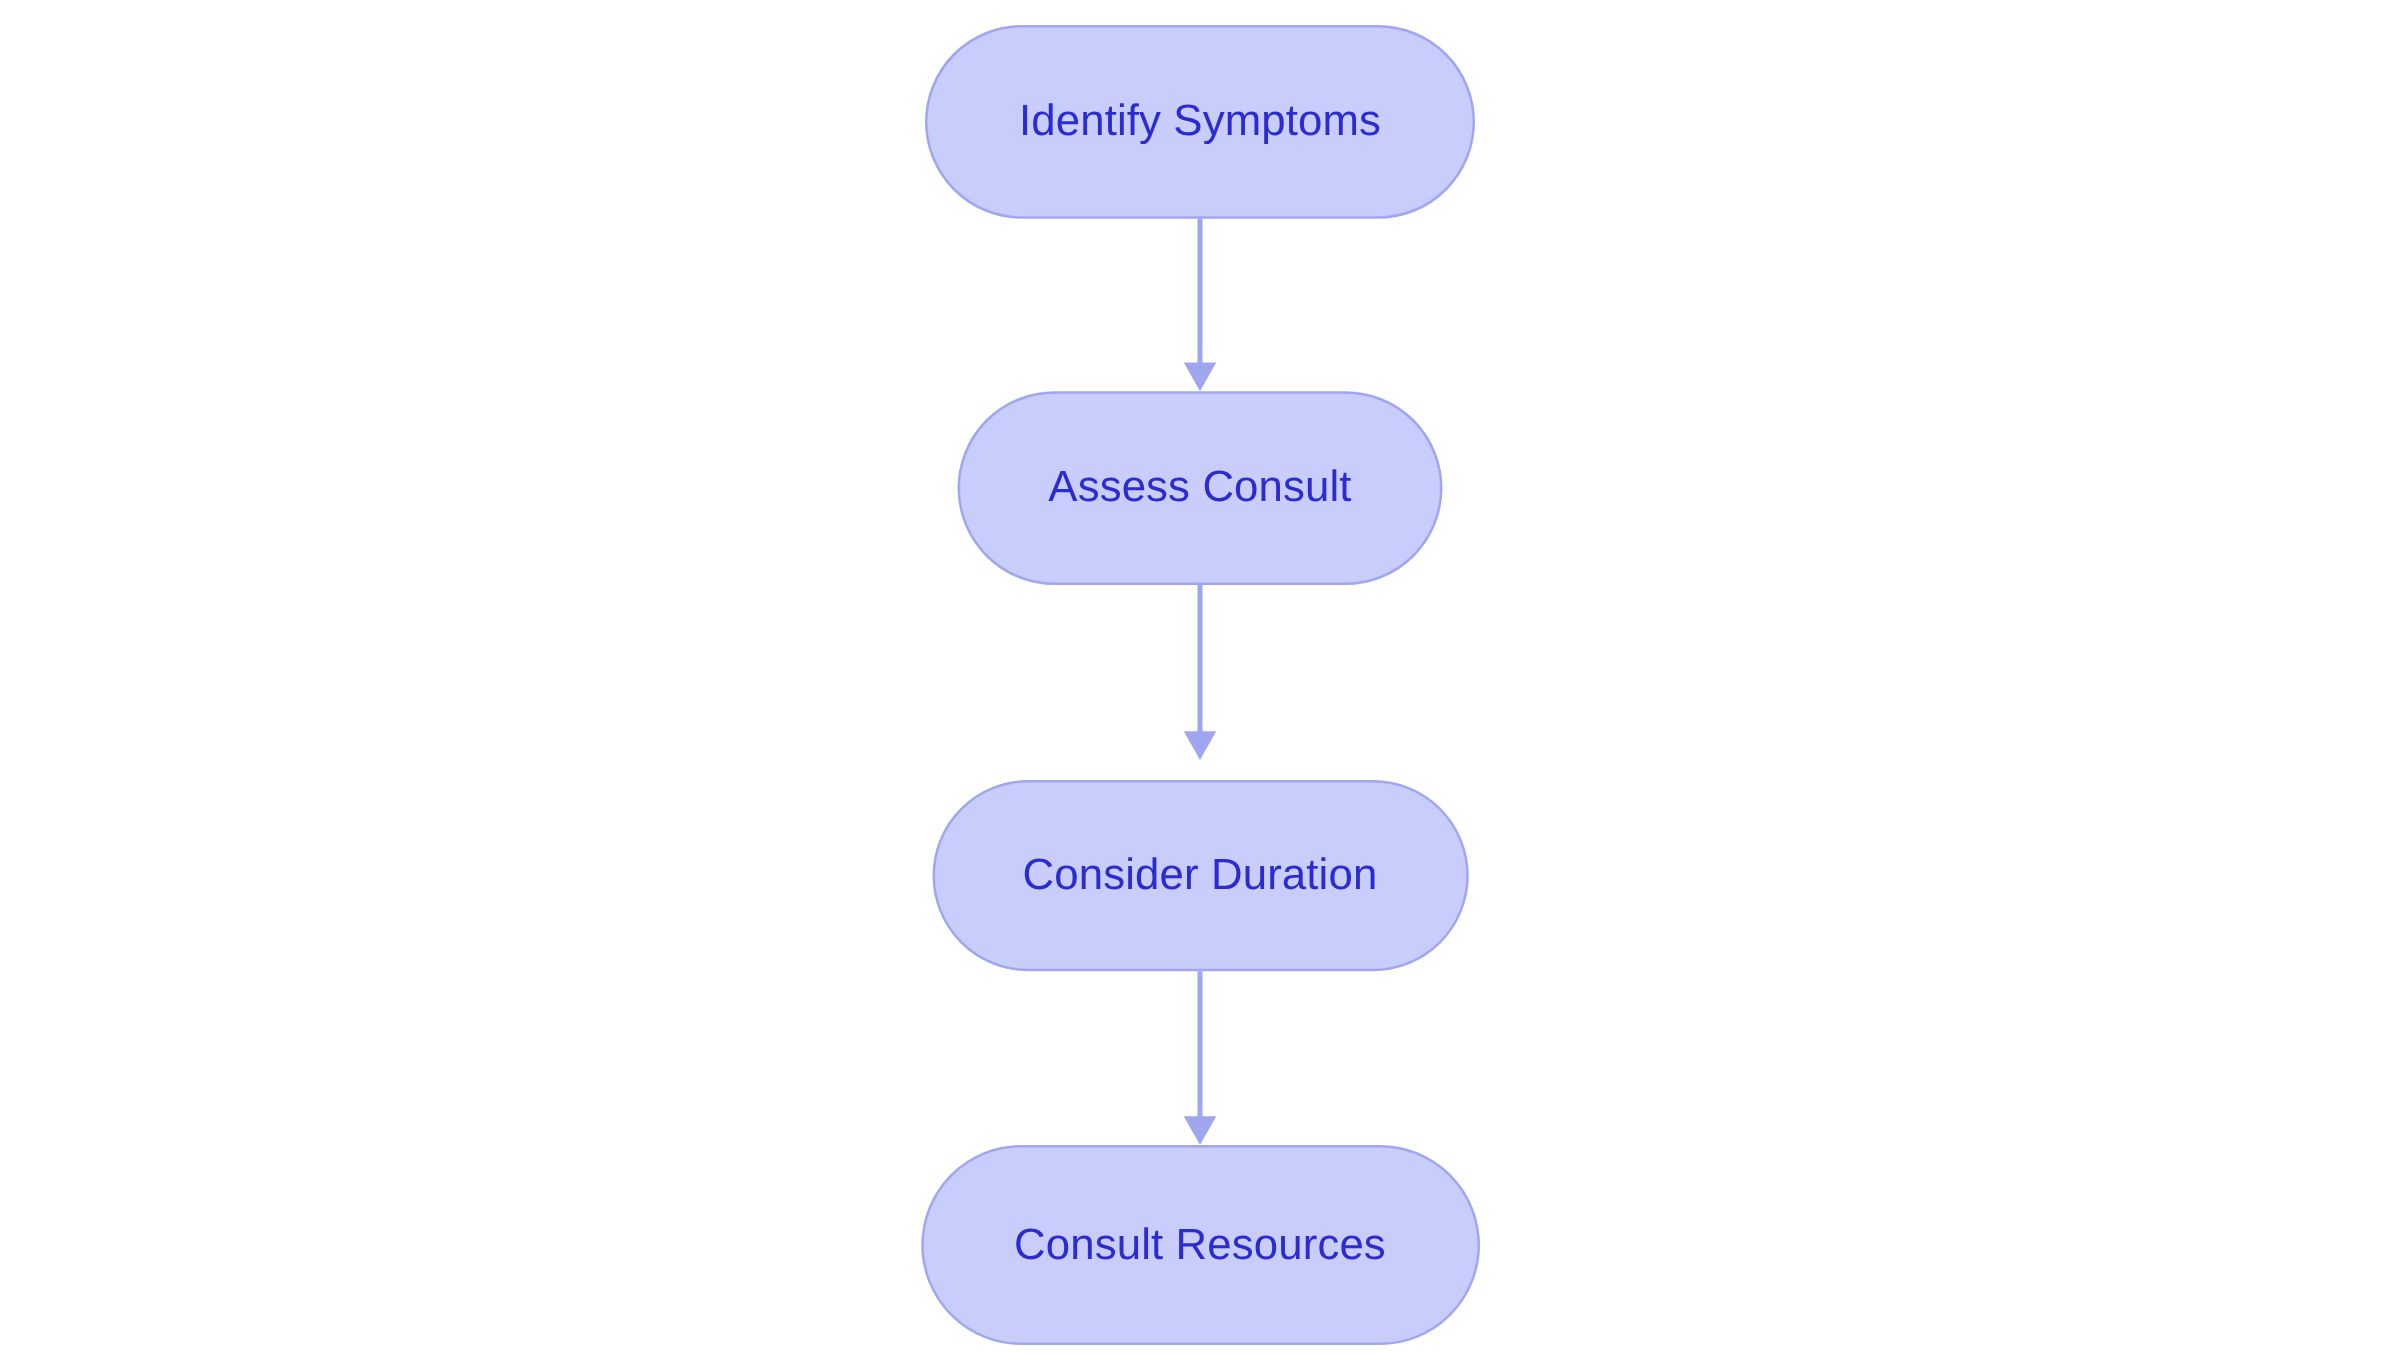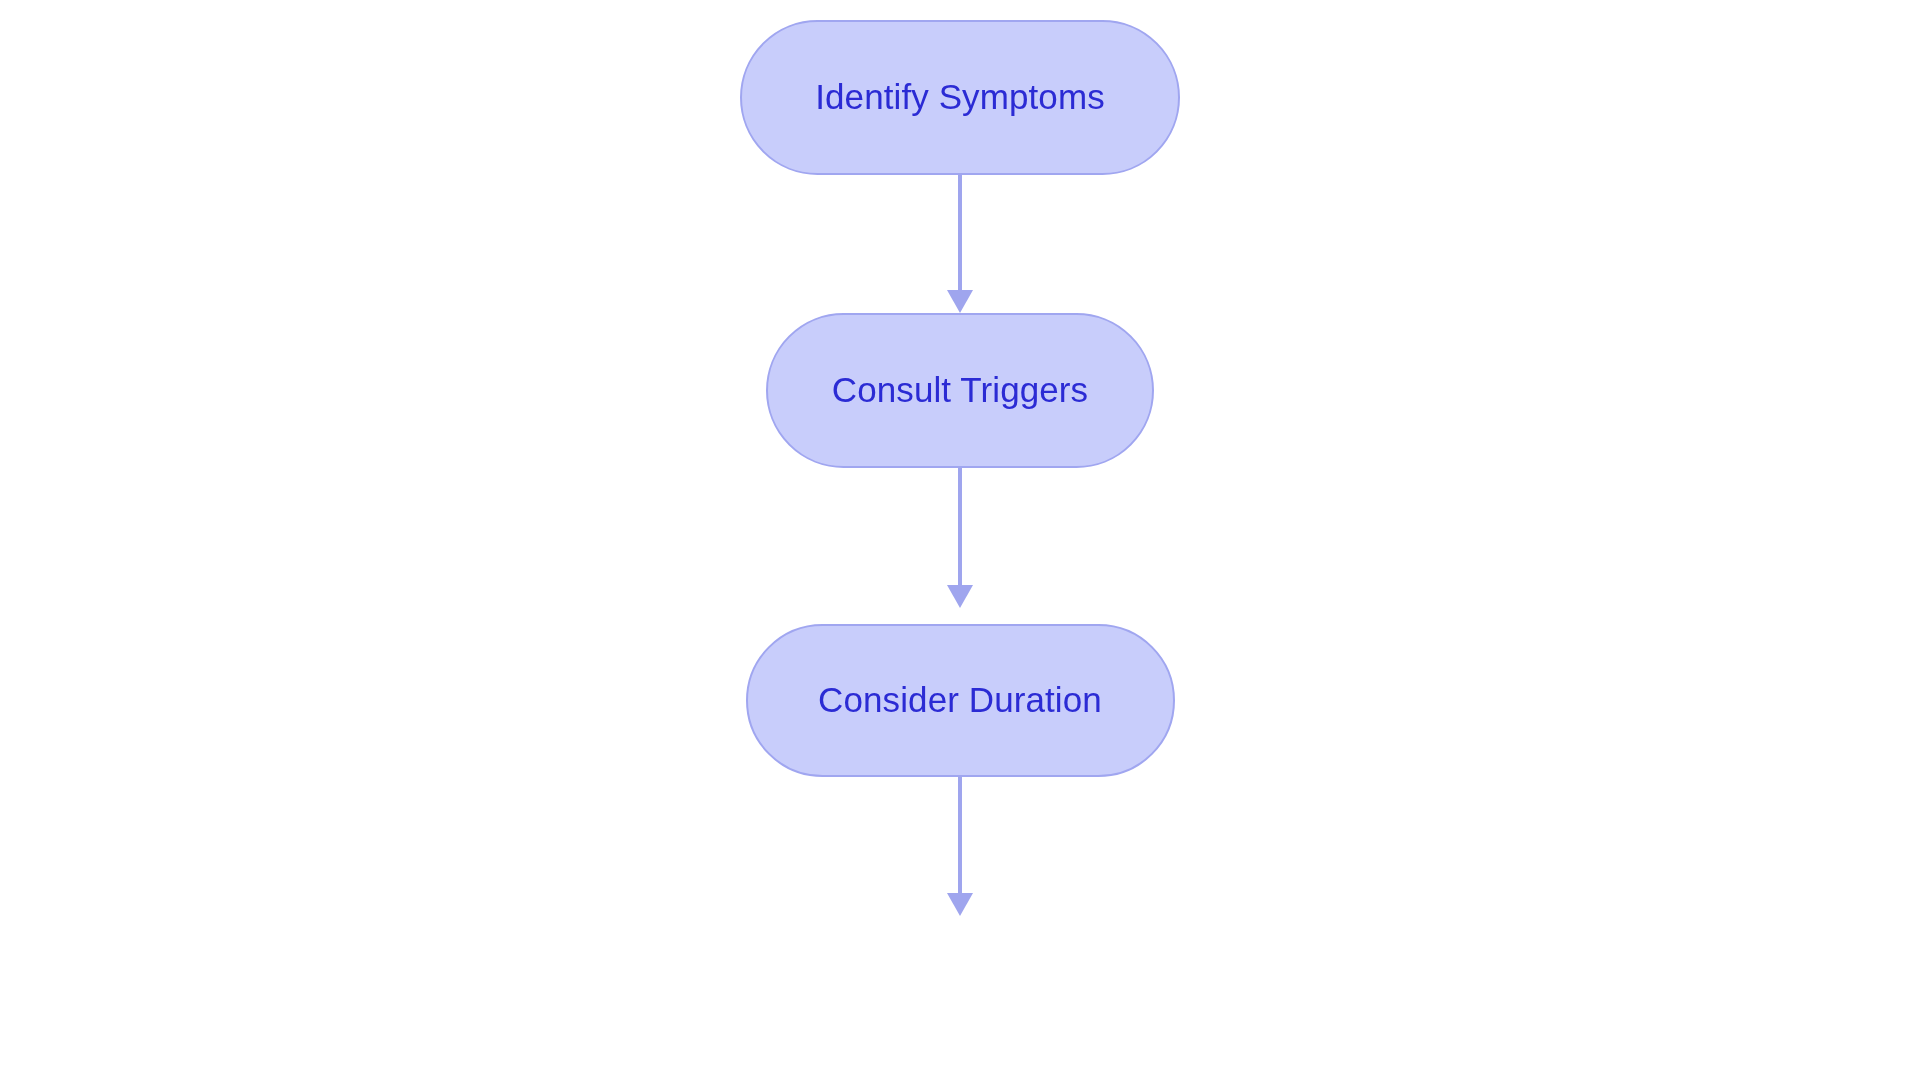--- a/index.html
+++ b/index.html
@@ -100,32 +100,35 @@
     <div class="node node-1">
       <span class="node-label">Identify Symptoms</span>
     </div>
 
     <div class="connector connector-1">
       <div class="conn-line"></div>
       <div class="conn-head"></div>
     </div>
 
     <div class="node node-2">
-      <span class="node-label">Consult Triggers</span>
+      <span class="node-label">Assess Consult</span>
     </div>
 
     <div class="connector connector-2">
       <div class="conn-line"></div>
       <div class="conn-head"></div>
     </div>
 
     <div class="node node-3">
       <span class="node-label">Consider Duration</span>
     </div>
 
     <div class="connector connector-3">
       <div class="conn-line"></div>
       <div class="conn-head"></div>
     </div>
 
+    <div class="node node-4">
+      <span class="node-label">Consult Resources</span>
+    </div>
 
   </div>
 </div>
 
 </body></html>

